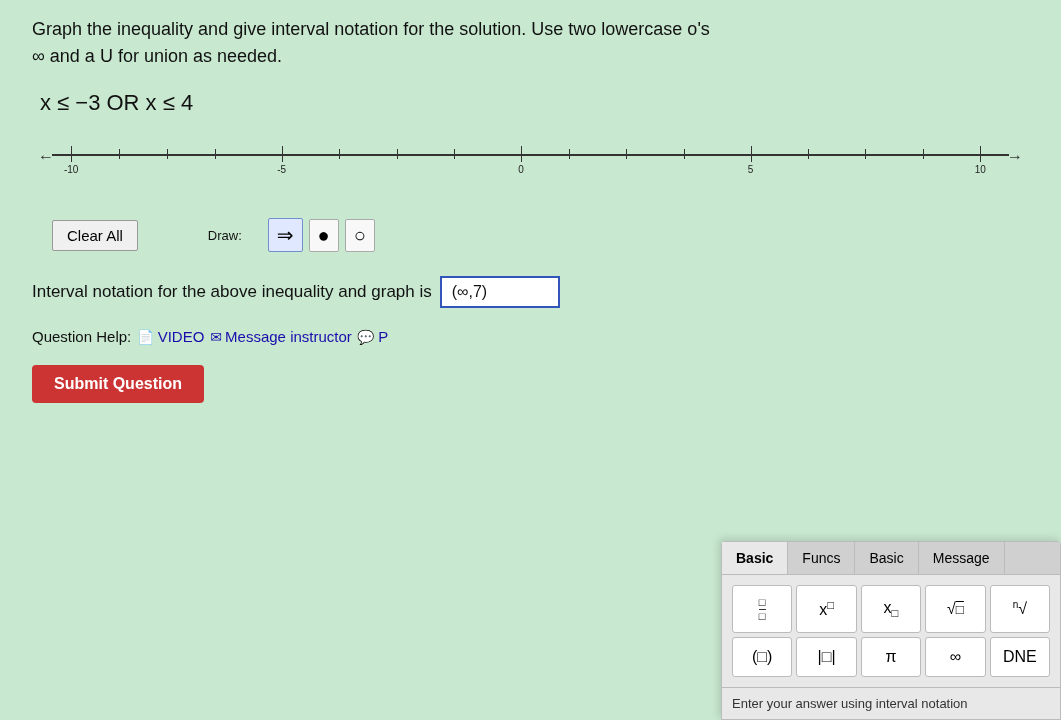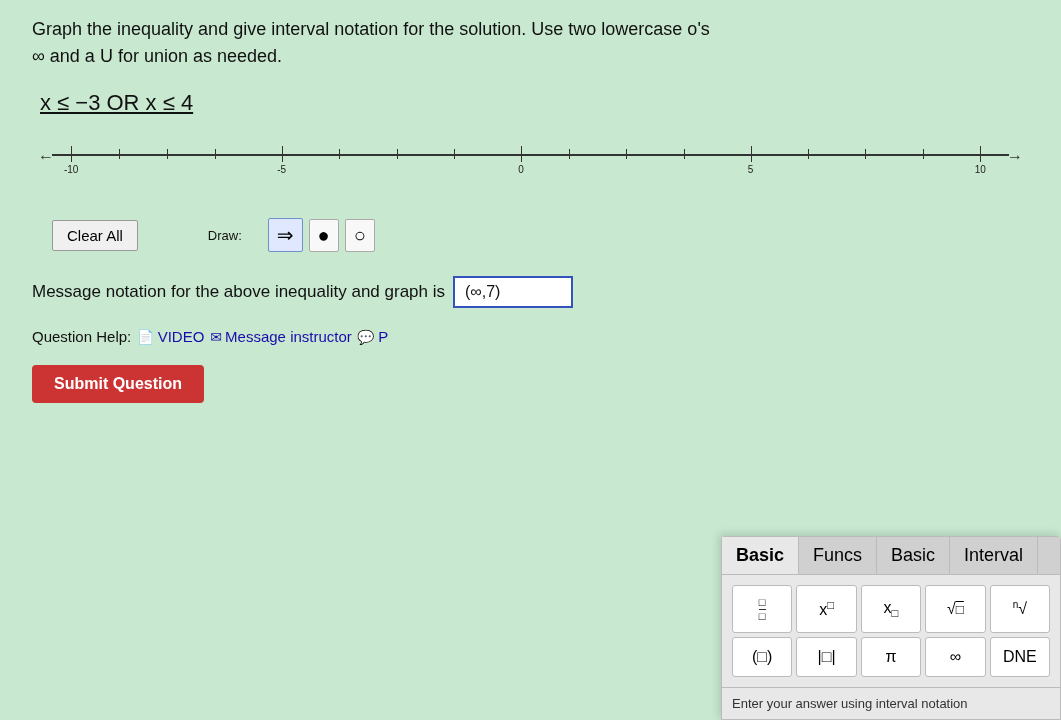--- a/index.html
+++ b/index.html
@@ -24,21 +24,20 @@
       margin-bottom: 20px;
       font-family: Arial, sans-serif;
     }
 
     .inequality-line {
       font-size: 22px;
       font-family: Arial, sans-serif;
       color: #111;
       margin-bottom: 24px;
       margin-left: 8px;
-      text-decoration: underline;
     }
 
     .number-line-container {
       margin: 10px 0 18px 0;
       position: relative;
       height: 60px;
     }
 
     .number-line {
       position: relative;
@@ -151,21 +150,21 @@
     }
 
     .keyboard-tabs {
       display: flex;
       background: #d0d0d0;
       border-bottom: 1px solid #bbb;
     }
 
     .kb-tab {
       padding: 8px 14px;
-      font-size: 18px;
+      font-size: 14px;
       font-family: Arial, sans-serif;
       cursor: pointer;
       border-right: 1px solid #bbb;
     }
 
     .kb-tab.active {
       background: #e8e8e8;
       font-weight: bold;
     }
 
@@ -322,21 +321,21 @@
       </button>
 
       <button class="draw-tool-btn" title="Open dot">
         <span style="font-size:20px;">○</span>
       </button>
     </div>
   </div>
 
   
   <div class="interval-notation-row">
-    <span>Message notation for the above inequality and graph is</span>
+    <span>Interval notation for the above inequality and graph is</span>
     <div class="answer-box">
       <span>(∞,7)</span>
     </div>
   </div>
 
   
   <div class="question-help-row">
     <span>Question Help:</span>
     <a class="help-link">
       <span style="font-size:14px;">📄</span>
@@ -357,21 +356,21 @@
     <span>Submit Question</span>
   </button>
 
 </div>
 
 <div class="keyboard-panel">
   <div class="keyboard-tabs">
     <div class="kb-tab active">Basic</div>
     <div class="kb-tab">Funcs</div>
     <div class="kb-tab">Basic</div>
-    <div class="kb-tab">Interval</div>
+    <div class="kb-tab">Message</div>
   </div>
 
   <div class="kb-buttons">
 
     <button class="kb-btn">
       <span class="fraction">
         <span class="num">□</span>
         <span>□</span>
       </span>
     </button>

